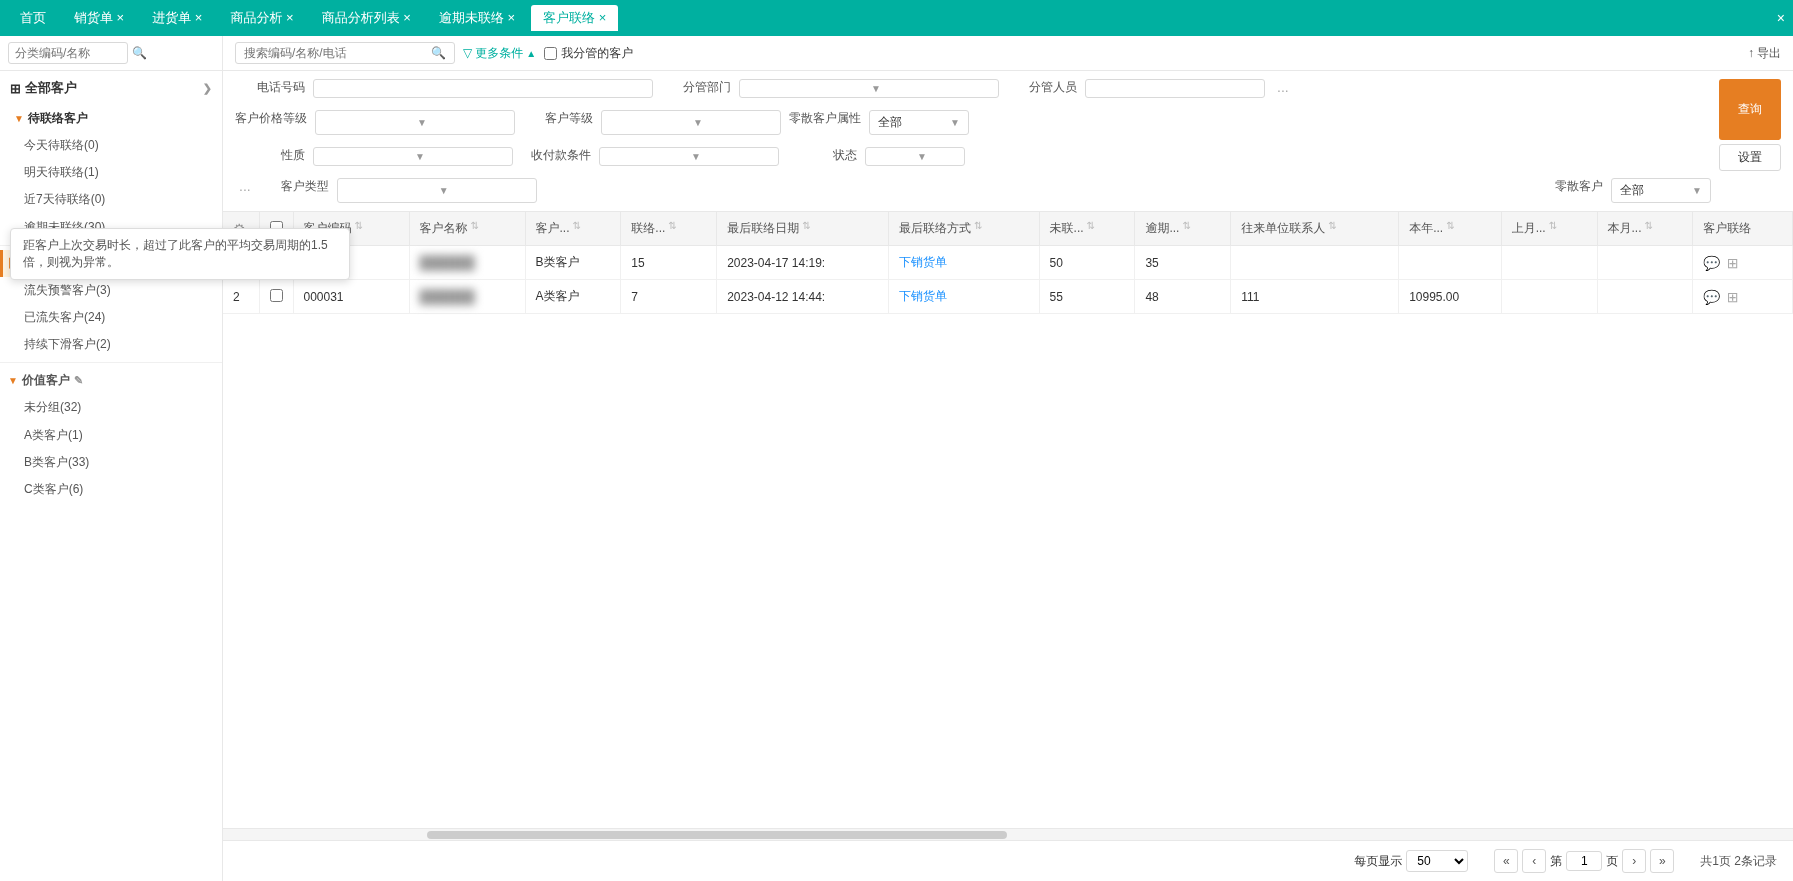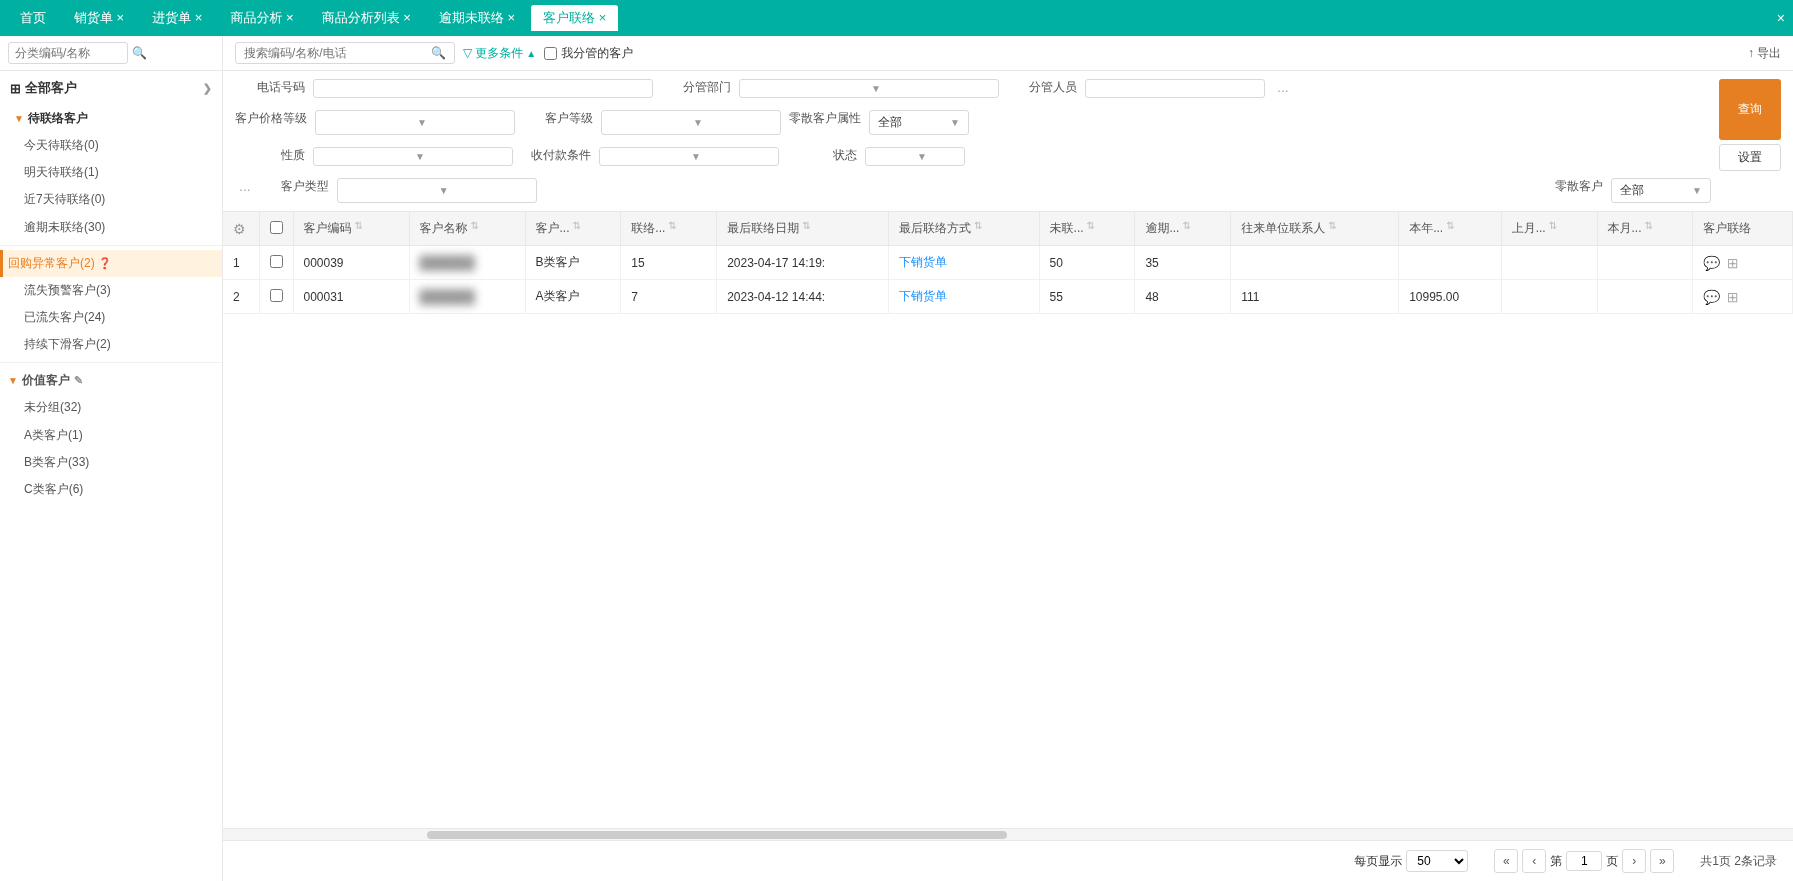--- a/index.html
+++ b/index.html
@@ -439,20 +439,23 @@
       <span class="triangle" style="color:#e67e22;font-size:10px;">▼</span>
       <span>价值客户</span>
       <span class="edit-icon">✎</span>
     </div>
     <div class="sidebar-item">未分组(32)</div>
     <div class="sidebar-item">A类客户(1)</div>
     <div class="sidebar-item">B类客户(33)</div>
     <div class="sidebar-item">C类客户(6)</div>
   </div>
 
+  <div class="tooltip-box">
+    <span>距客户上次交易时长，超过了此客户的平均交易周期的1.5倍，则视为异常。</span>
+  </div>
 
   <div class="content-area">
 
     <div class="search-bar">
       <div class="search-input-wrap">
         <input type="text" style="font-size: 12px;" placeholder="搜索编码/名称/电话">
         <span style="color:#aaa;cursor:pointer;">🔍</span>
       </div>
       <div class="more-conditions">
         <span>▽</span>

